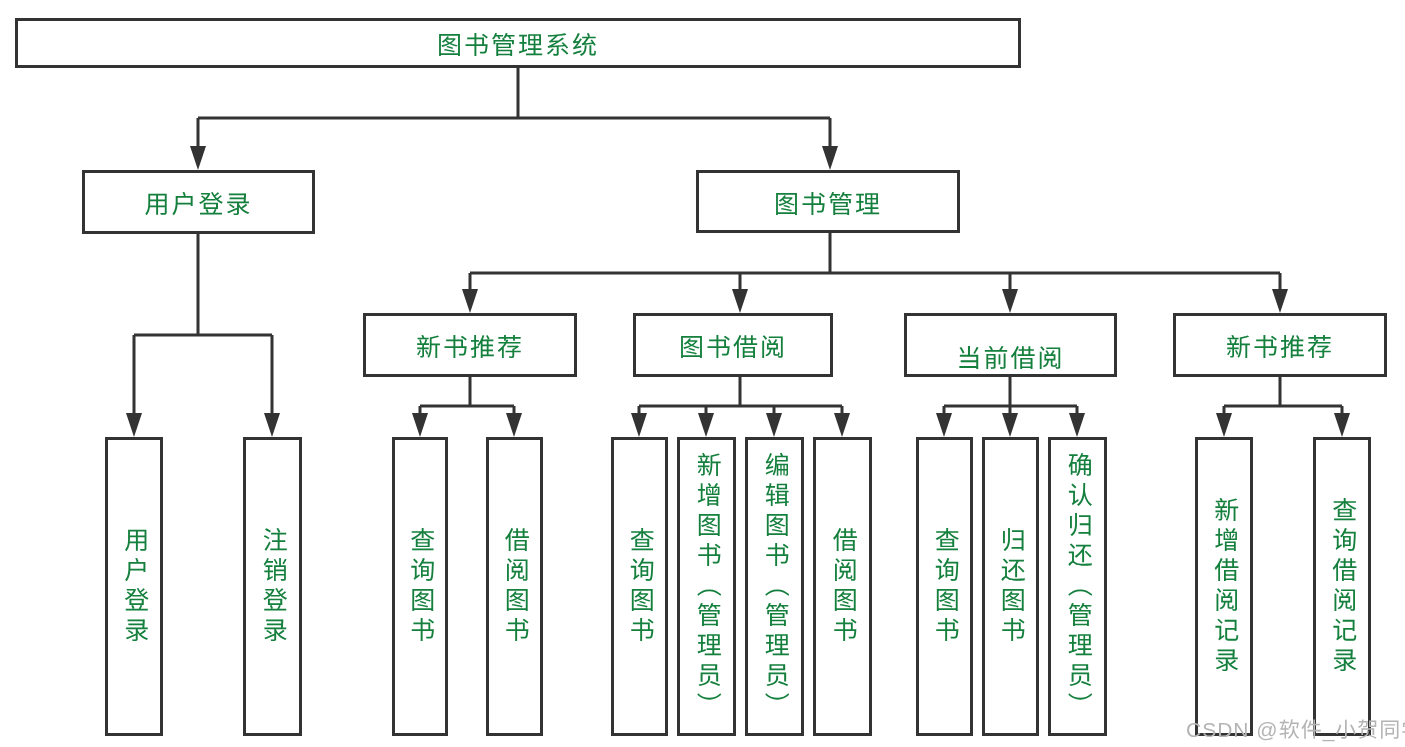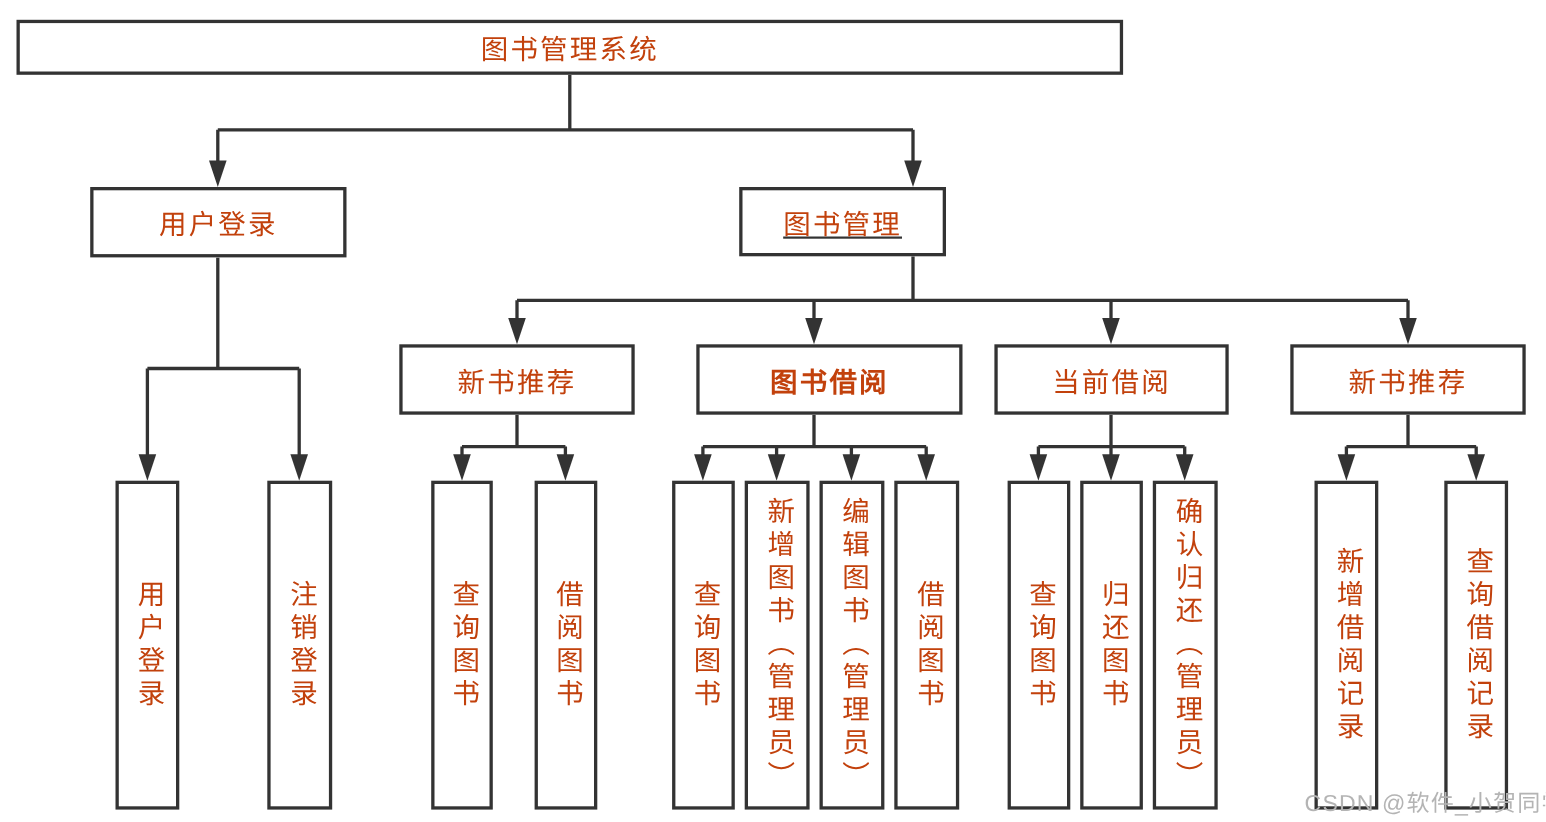--- a/index.html
+++ b/index.html
@@ -24,21 +24,21 @@
     background: #ffffff;
     display: flex;
     align-items: center;
     justify-content: center;
     font-size: 25px;
     z-index: 2;
   }
   .node .label {
     white-space: nowrap;
     letter-spacing: 2px;
-    color: #c2410c;
+    color: #15803d;
   }
   .leaf .label {
     writing-mode: vertical-rl;
     text-orientation: mixed;
     letter-spacing: 5px;
     line-height: 1.1;
   }
   .watermark {
     position: absolute;
     left: 1186px;
@@ -88,31 +88,31 @@
     </g>
   </svg>
 
   <div class="node" style="left:15px; top:18px; width:1006px; height:50px;">
     <span class="label">图书管理系统</span>
   </div>
 
   <div class="node" style="left:82px; top:170px; width:233px; height:64px;">
     <span class="label">用户登录</span>
   </div>
-  <div class="node" style="left:672px; top:170px; width:188px; height:63px;text-decoration:underline;">
+  <div class="node" style="left:696px; top:170px; width:264px; height:63px;">
     <span class="label">图书管理</span>
   </div>
 
   <div class="node" style="left:363px; top:313px; width:214px; height:64px;text-align:center;">
     <span class="label">新书推荐</span>
   </div>
-  <div class="node" style="left:633px; top:313px; width:242px; height:64px;font-weight:bold;">
+  <div class="node" style="left:633px; top:313px; width:200px; height:64px;">
     <span class="label">图书借阅</span>
   </div>
-  <div class="node" style="left:904px; top:313px; width:213px; height:64px;">
+  <div class="node" style="left:904px; top:313px; width:213px; height:64px;align-items:flex-end;">
     <span class="label">当前借阅</span>
   </div>
   <div class="node" style="left:1173px; top:313px; width:214px; height:64px;">
     <span class="label">新书推荐</span>
   </div>
 
   <div class="node leaf" style="left:105px; top:437px; width:58px; height:299px;">
     <span class="label">用户登录</span>
   </div>
   <div class="node leaf" style="left:243px; top:437px; width:59px; height:299px;">

